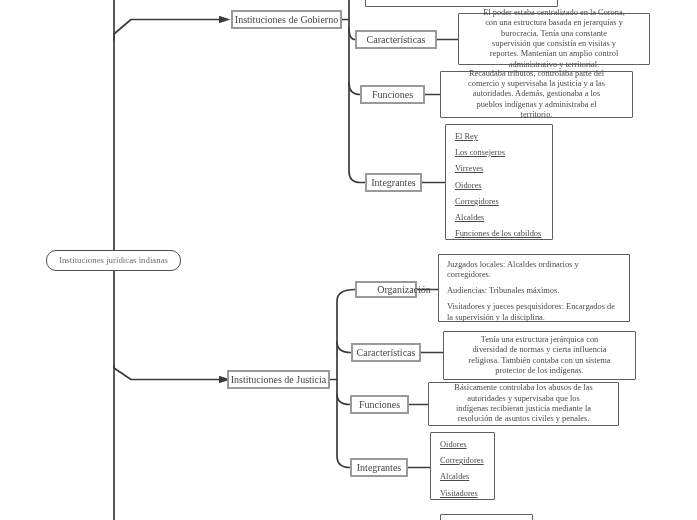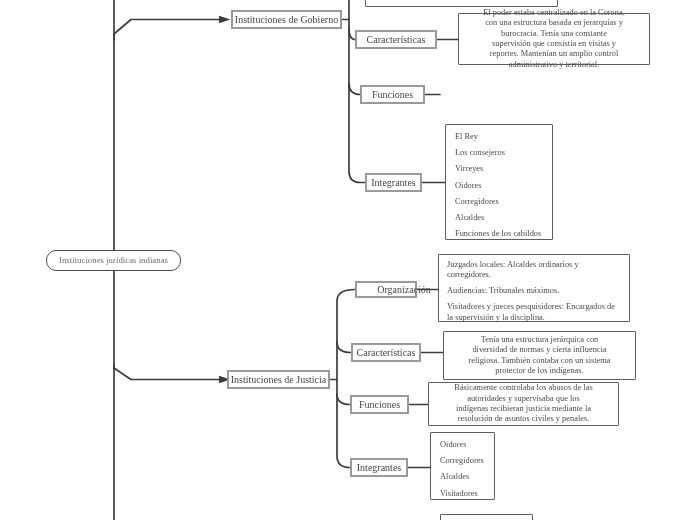--- a/index.html
+++ b/index.html
@@ -20,21 +20,21 @@
     border:1.6px solid #4e4e4e;border-radius:10px;color:#6f6f6f;
     font-size:8.8px;line-height:1;white-space:nowrap;
   }
   .leaf{
     border:1.4px solid #5e5e5e;border-radius:1px;color:#4a4a4c;
     font-size:8.4px;line-height:10.3px;padding:2px 23px;
   }
   .leaf.list{
     display:block;text-align:left;padding:4px 4px 0 9px;
   }
-  .leaf.list .li{height:16.2px;line-height:16.2px;white-space:nowrap;}
+  .leaf.list .li{height:16.2px;line-height:16.2px;white-space:nowrap;text-decoration:underline;}
   .leaf.paras{
     display:block;text-align:left;padding:5px 8px;
   }
   .leaf.paras .p{margin:0 0 5.5px 0;line-height:10.4px;}
   .leaf.paras .p:last-child{margin-bottom:0;}
 </style>
 </head>
 <body>
 
 <div id="stage">
@@ -84,20 +84,23 @@
   <div class="node" style="left:355px;top:30px;width:82px;height:19px;">
     <span>Características</span>
   </div>
   <div class="leaf" style="left:458px;top:13px;width:192px;height:52px;">
     <span>El poder estaba centralizado en la Corona, con una estructura basada en jerarquías y burocracia. Tenía una constante supervisión que consistía en visitas y reportes. Mantenían un amplio control administrativo y territorial.</span>
   </div>
 
   <div class="node" style="left:360px;top:85px;width:65px;height:19px;">
     <span>Funciones</span>
   </div>
+  <div class="leaf" style="left:440px;top:71px;width:193px;height:47px;">
+    <span>Recaudaba tributos, controlaba parte del comercio y supervisaba la justicia y a las autoridades. Además, gestionaba a los pueblos indígenas y administraba el territorio.</span>
+  </div>
 
   <div class="node" style="left:365px;top:173px;width:57px;height:19px;">
     <span>Integrantes</span>
   </div>
   <div class="leaf list" style="left:445px;top:124px;width:108px;height:116px;">
     <div class="li">El Rey</div>
     <div class="li">Los consejeros</div>
     <div class="li">Virreyes</div>
     <div class="li">Oidores</div>
     <div class="li">Corregidores</div>

